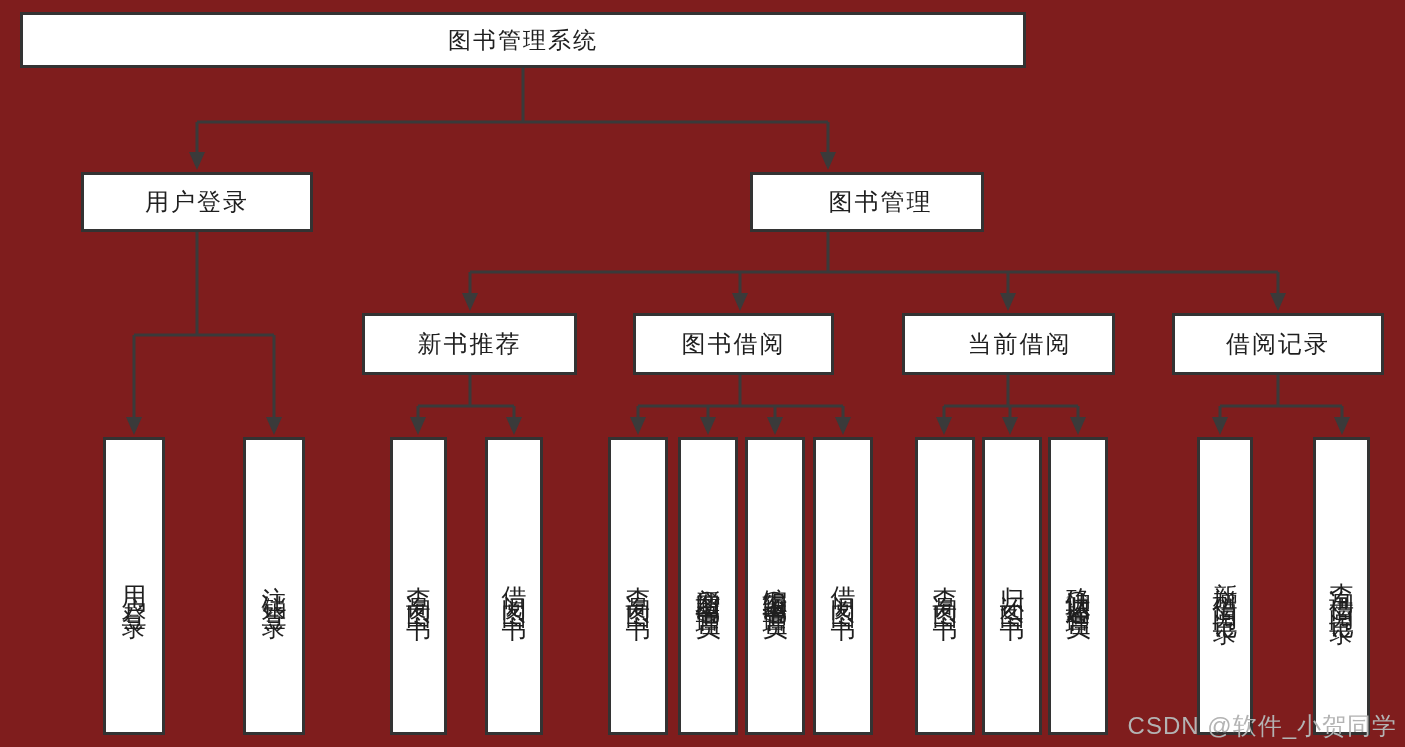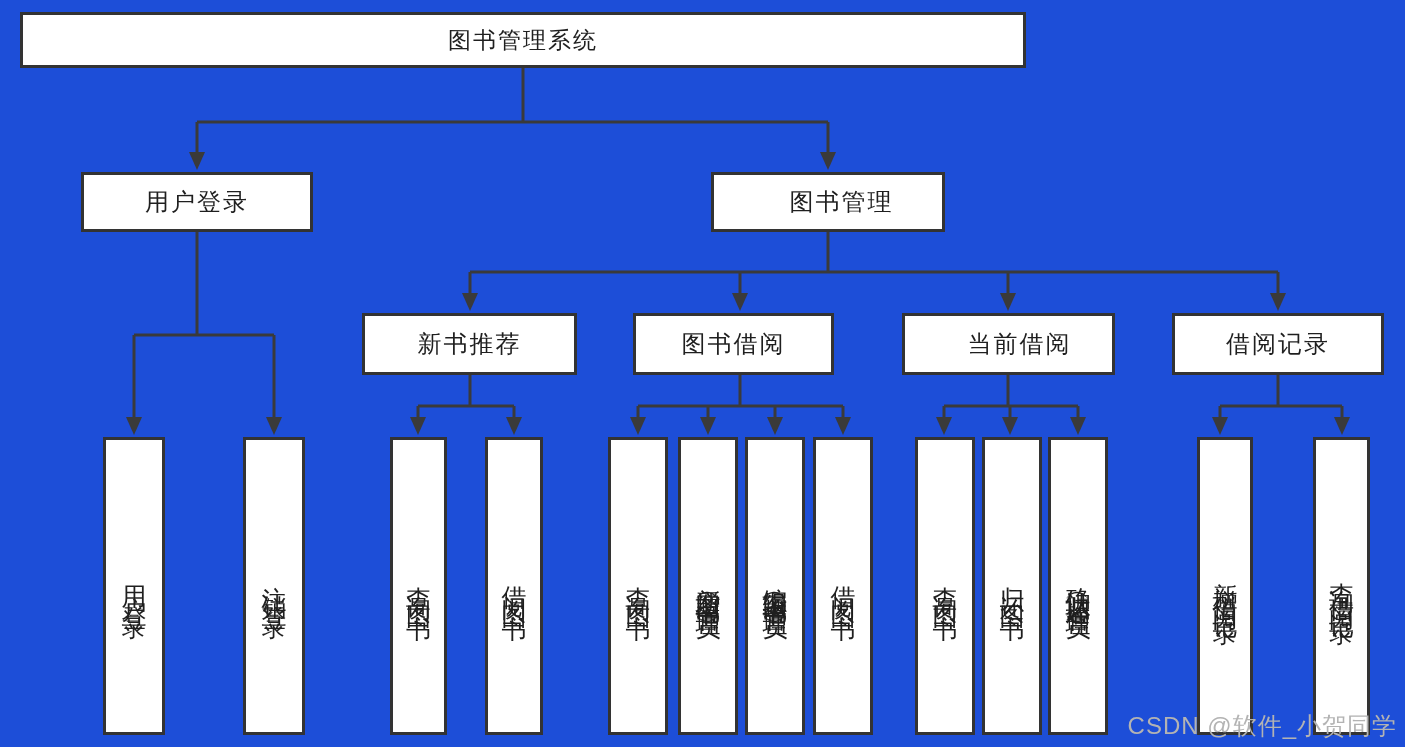--- a/index.html
+++ b/index.html
@@ -1,20 +1,20 @@
 <!DOCTYPE html>
 <html lang="zh"><head>
 <meta charset="utf-8">
 <title>diagram</title>
 <style>
   html,body{margin:0;padding:0;background:#ffffff;}
   .canvas{
     position:relative;
     width:1405px;height:747px;
-    background:#1d4ed8;
+    background:#7f1d1d;
     font-family:"Liberation Sans","DejaVu Sans",sans-serif;
     overflow:hidden;
   }
   svg.connectors{position:absolute;left:0;top:0;z-index:1;}
   .node{
     position:absolute;
     box-sizing:border-box;
     background:#ffffff;
     border:3px solid #333333;
     color:#1f1f1f;
@@ -119,21 +119,21 @@
       <polygon points="1070,417 1086,417 1078,435"></polygon>
 
       <polygon points="1212,417 1228,417 1220,435"></polygon>
       <polygon points="1334,417 1350,417 1342,435"></polygon>
     </g>
   </svg>
 
   <div class="node h root" style="left:20px;top:12px;width:1006px;height:56px;">图书管理系统</div>
 
   <div class="node h" style="left:81px;top:172px;width:232px;height:60px;">用户登录</div>
-  <div class="node h" style="left:711px;top:172px;width:234px;height:60px;padding-left:27px;">图书管理</div>
+  <div class="node h" style="left:750px;top:172px;width:234px;height:60px;padding-left:27px;">图书管理</div>
 
   <div class="node h" style="left:362px;top:313px;width:215px;height:62px;text-align:right;">新书推荐</div>
   <div class="node h" style="left:633px;top:313px;width:201px;height:62px;">图书借阅</div>
   <div class="node h" style="left:902px;top:313px;width:213px;height:62px;padding-left:22px;">当前借阅</div>
   <div class="node h" style="left:1172px;top:313px;width:212px;height:62px;">借阅记录</div>
 
   <div class="node v ls" style="left:103px;top:437px;width:62px;height:298px;">用户登录</div>
   <div class="node v ls" style="left:243px;top:437px;width:62px;height:298px;">注销登录</div>
 
   <div class="node v ls" style="left:390px;top:437px;width:57px;height:298px;">查询图书</div>

